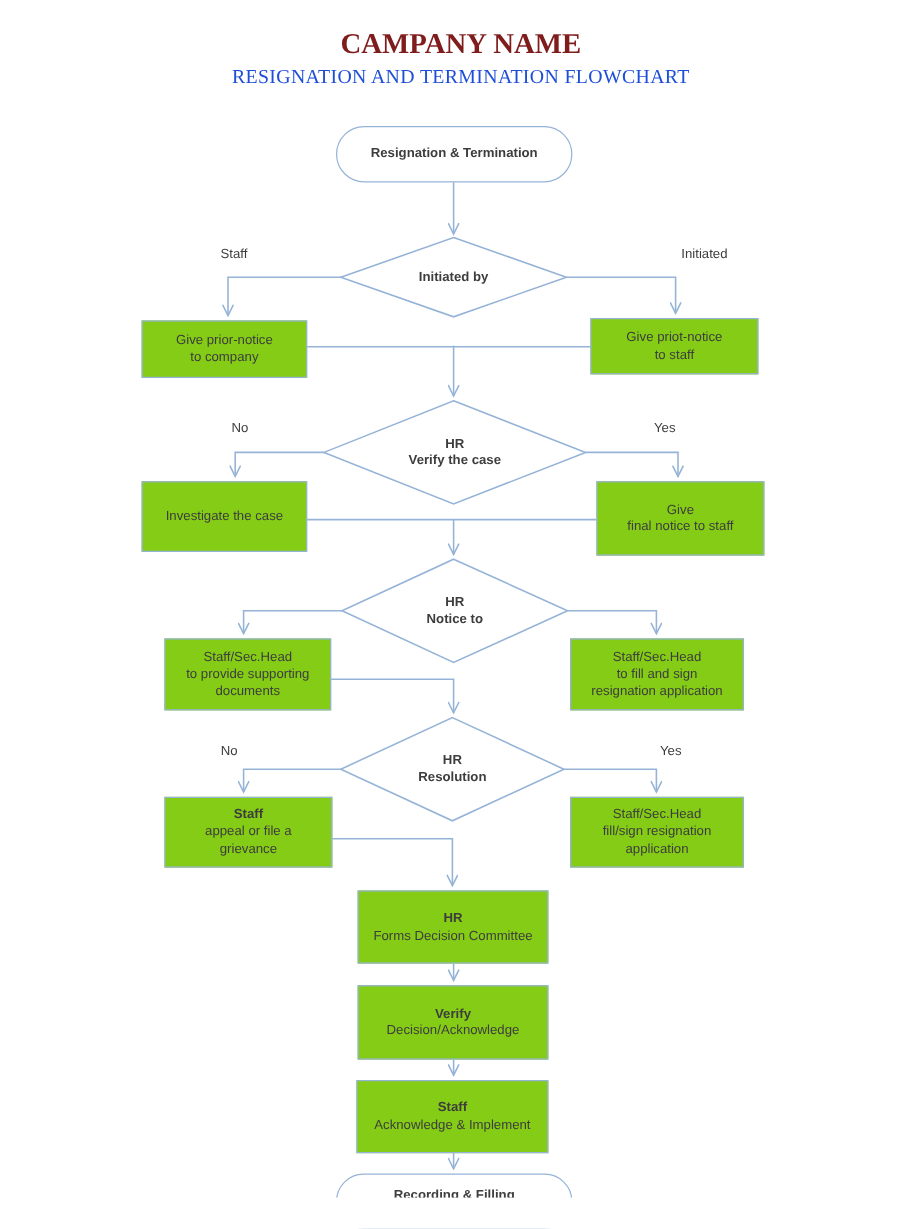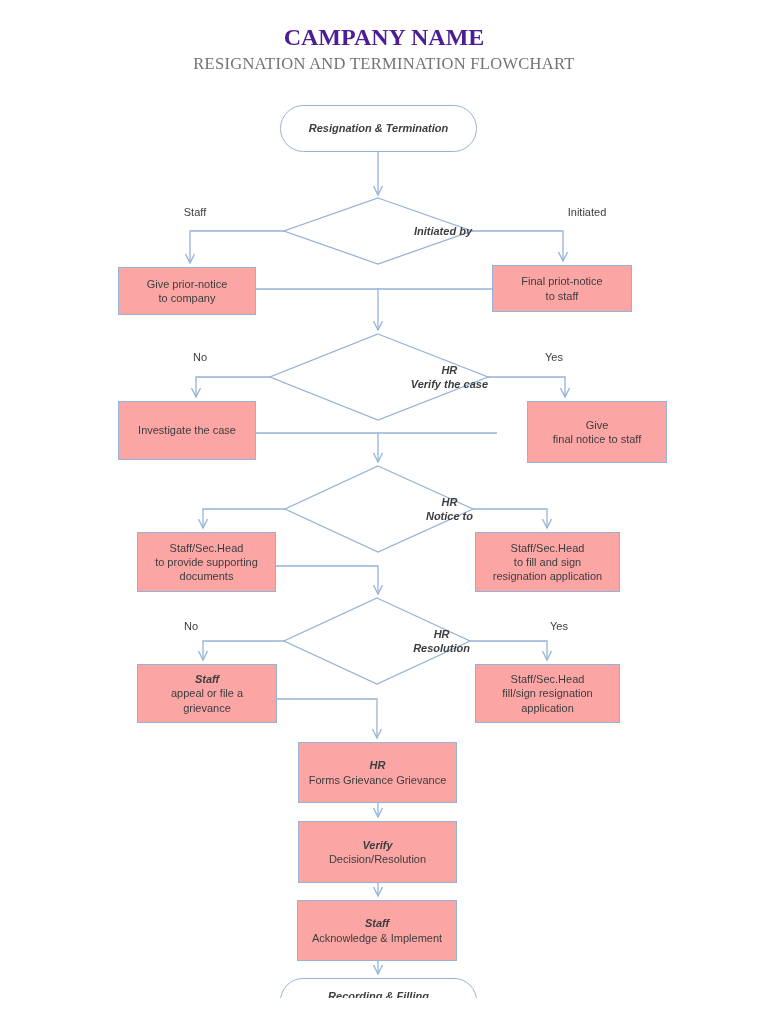--- a/index.html
+++ b/index.html
@@ -1,27 +1,27 @@
 <!DOCTYPE html>
 <html><head>
 <meta charset="utf-8">
 <style>
   html,body{margin:0;padding:0;background:#fff;}
   #page{position:relative;width:768px;height:1024px;background:#ffffff;overflow:hidden;
         font-family:"Liberation Sans",sans-serif;}
   .page-title{position:absolute;top:24px;left:0;width:768px;text-align:center;
-        font-family:"Liberation Serif",serif;font-size:24px;font-weight:bold;color:#4c1d95;}
+        font-family:"Liberation Serif",serif;font-size:24px;font-weight:bold;color:#7f1d1d;}
   .page-subtitle{position:absolute;top:54px;left:0;width:768px;text-align:center;
-        font-family:"Liberation Serif",serif;font-size:16.5px;color:#737373;letter-spacing:.3px;}
+        font-family:"Liberation Serif",serif;font-size:16.5px;color:#1d4ed8;letter-spacing:.3px;}
   .node{position:absolute;display:flex;flex-direction:column;align-items:center;justify-content:center;
         text-align:center;color:#3d3d3d;font-size:11px;line-height:1.3;box-sizing:border-box;z-index:3;}
-  .box{border:1.4px solid #95b3d7;background:#fca5a5;}
+  .box{border:1.4px solid #95b3d7;background:#84cc16;}
   .pill{border:1.4px solid #95b3d7;background:#fff;border-radius:24px;}
-  .dia{z-index:3;align-items:flex-end;}          
-  .nt{font-weight:bold;white-space:pre-line;font-style:italic;}
+  .dia{z-index:3;}          
+  .nt{font-weight:bold;white-space:pre-line;}
   .nb{font-weight:normal;white-space:pre-line;}
   .elabel{position:absolute;font-size:11px;color:#3d3d3d;text-align:center;z-index:3;}
   svg.connectors{position:absolute;left:0;top:0;z-index:1;}
   #page-clip{position:absolute;left:0;top:998px;width:768px;height:26px;background:#fff;z-index:8;}
 </style>
 </head>
 <body>
 
 <div id="page">
 
@@ -72,35 +72,35 @@
     <div class="nt">Initiated by</div>
   </div>
   <div class="elabel" style="left:165px;top:206px;width:60px;">Staff</div>
   <div class="elabel" style="left:551px;top:206px;width:72px;">Initiated</div>
 
   <div class="node box" style="left:118px;top:267px;width:138px;height:48px;">
     <div class="nb">Give prior-notice
 to company</div>
   </div>
   <div class="node box" style="left:492px;top:265px;width:140px;height:47px;">
-    <div class="nb">Final priot-notice
+    <div class="nb">Give priot-notice
 to staff</div>
   </div>
 
   <div class="node dia" style="left:270px;top:334px;width:218px;height:86px;">
     <div class="nt">HR
 Verify the case</div>
   </div>
   <div class="elabel" style="left:180px;top:351px;width:40px;">No</div>
   <div class="elabel" style="left:534px;top:351px;width:40px;">Yes</div>
 
   <div class="node box" style="left:118px;top:401px;width:138px;height:59px;">
     <div class="nb">Investigate the case</div>
   </div>
-  <div class="node box" style="left:497px;top:401px;width:140px;height:62px;margin-left:30px;">
+  <div class="node box" style="left:497px;top:401px;width:140px;height:62px;">
     <div class="nb">Give
 final notice to staff</div>
   </div>
 
   <div class="node dia" style="left:285px;top:466px;width:188px;height:86px;">
     <div class="nt">HR
 Notice to</div>
   </div>
 
   <div class="node box" style="left:137px;top:532px;width:139px;height:60px;">
@@ -127,26 +127,26 @@
 grievance</div>
   </div>
   <div class="node box" style="left:475px;top:664px;width:145px;height:59px;">
     <div class="nb">Staff/Sec.Head
 fill/sign resignation
 application</div>
   </div>
 
   <div class="node box" style="left:298px;top:742px;width:159px;height:61px;">
     <div class="nt">HR</div>
-    <div class="nb">Forms Grievance Grievance</div>
+    <div class="nb">Forms Decision Committee</div>
   </div>
 
   <div class="node box" style="left:298px;top:821px;width:159px;height:62px;">
     <div class="nt">Verify</div>
-    <div class="nb">Decision/Resolution</div>
+    <div class="nb">Decision/Acknowledge</div>
   </div>
 
   <div class="node box" style="left:297px;top:900px;width:160px;height:61px;">
     <div class="nt">Staff</div>
     <div class="nb">Acknowledge &amp; Implement</div>
   </div>
 
   <div class="node pill" style="left:280px;top:978px;width:197px;height:46px;justify-content:flex-start;padding-top:10px;">
     <div class="nt">Recording &amp; Filling</div>
   </div>

